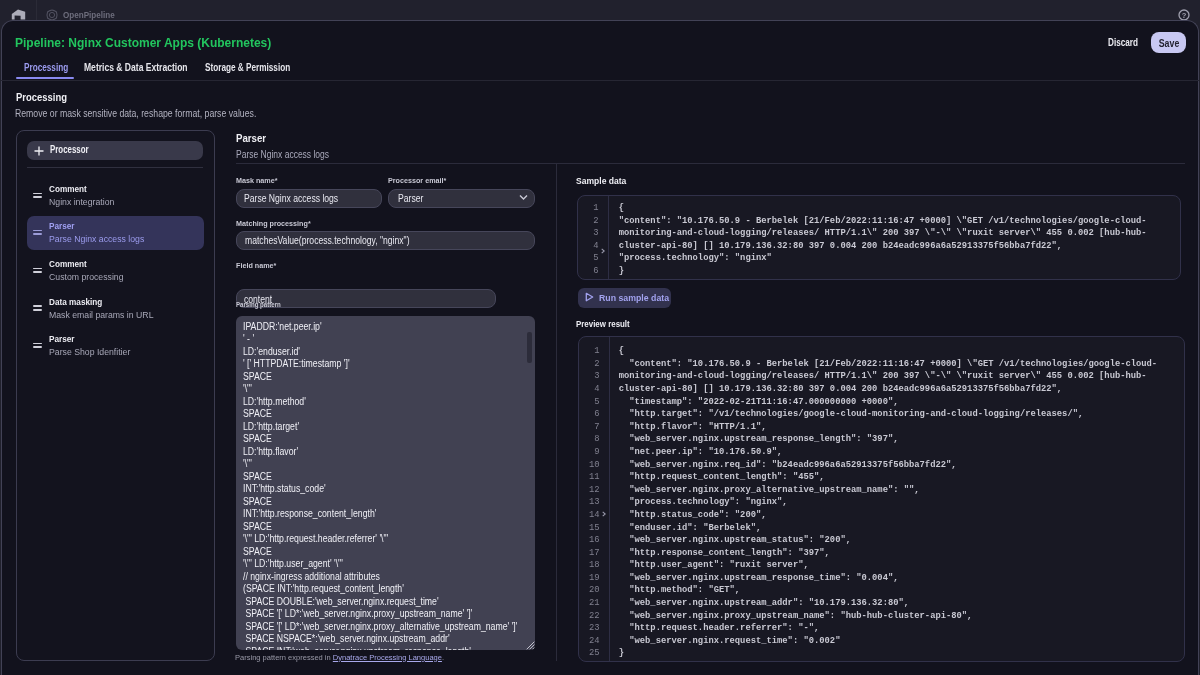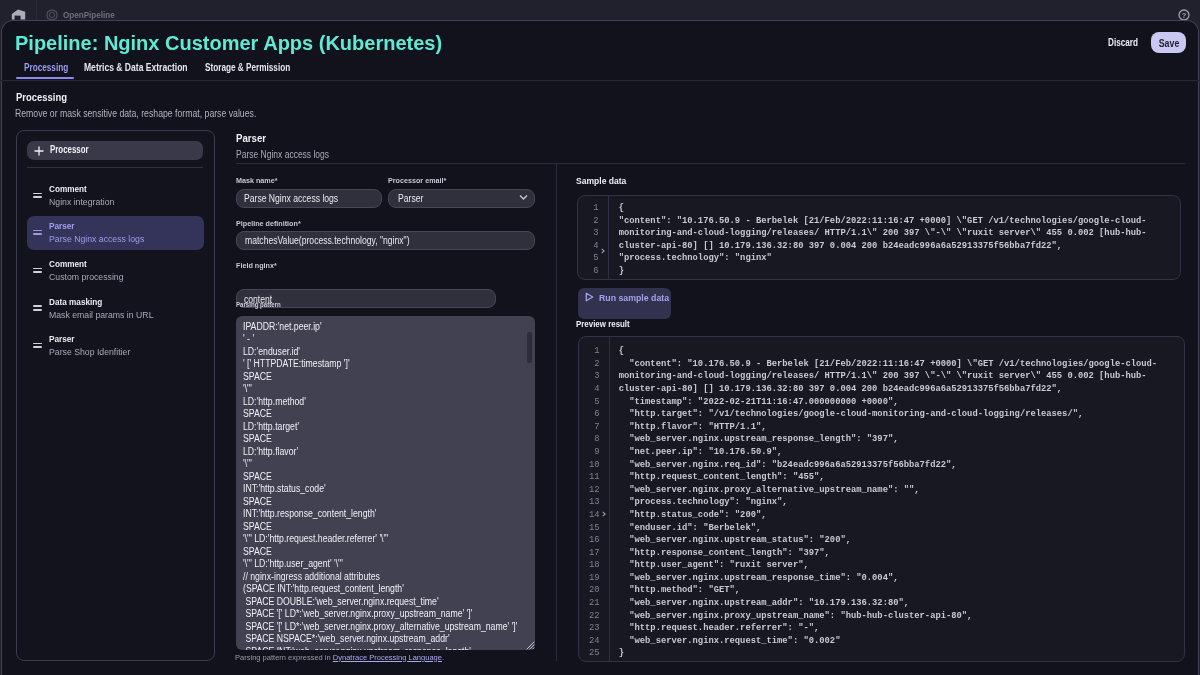--- a/index.html
+++ b/index.html
@@ -9,21 +9,21 @@
 .abs { position:absolute; transform-origin:0 0; }
 
 
 #seam { left:36px; top:0; width:1px; height:20px; background:#2b2b37; }
 #optext { left:63px; top:10px; font-size:9px; font-weight:bold; color:#6d6d7c; transform:scaleX(0.9); line-height:10px; }
 
 
 #panel { left:1px; top:20px; width:1198px; height:655px; background:#12121d; border:1px solid #424256; border-bottom:none; border-radius:12px 12px 0 0; }
 
 
-#title { left:15px; top:35.5px; font-size:20px; font-weight:bold; color:#5eead4; line-height:14.5px; }
+#title { left:15px; top:35.5px; font-size:12px; font-weight:bold; color:#22c55e; line-height:14.5px; }
 #discard { left:1108px; top:38px; font-size:10px; font-weight:bold; color:#ececf2; transform:scaleX(0.815); line-height:10px; }
 #savebtn { left:1151px; top:32px; width:35px; height:21px; background:#c8c8f2; border-radius:8px; }
 #savebtn span { position:absolute; left:50%; top:50%; transform:translate(-50%,-50%) scaleX(0.88); font-size:10px; font-weight:bold; color:#232330; white-space:nowrap; }
 
 
 .tab { position:absolute; font-size:10px; font-weight:bold; color:#e6e6ec; transform-origin:0 0; transform:scaleX(0.82); line-height:10px; white-space:nowrap; }
 #tabline { left:16px; top:77px; width:58px; height:2px; background:#8a8af0; border-radius:1px; }
 #tabdiv { left:1px; top:79.5px; width:1198px; height:1px; background:#262633; }
 
 
@@ -56,21 +56,21 @@
 #scrollthumb { left:527px; top:332px; width:4.5px; height:31px; background:#2c2c3a; border-radius:2px; }
 #caption { left:235px; top:652.5px; font-size:8px; color:#9a9aa8; transform:scaleX(0.94); line-height:9px; white-space:nowrap; }
 #caption a { color:#a8a8ea; text-decoration:underline; }
 
 
 .clabel { position:absolute; font-size:9px; font-weight:bold; color:#eeeef4; transform-origin:0 0; transform:scaleX(0.95); line-height:9px; white-space:nowrap; }
 .codeblock { position:absolute; background:#181823; border:1px solid #31314a; border-radius:8px; }
 .gutter { position:absolute; text-align:right; font-family:"Liberation Mono", monospace; font-size:8.8px; line-height:12.6px; color:#80808f; white-space:pre; }
 .gsep { position:absolute; width:1px; background:#2e2e44; }
 .code { position:absolute; font-family:"Liberation Mono", monospace; font-size:8.8px; line-height:12.6px; color:#c9c9d3; font-weight:bold; white-space:pre; }
-#runbtn { left:578px; top:287.5px; width:93px; height:31px; background:#32324e; border-radius:6px; }
+#runbtn { left:578px; top:287.5px; width:93px; height:20px; background:#32324e; border-radius:6px; }
 #runbtn span { position:absolute; left:20.5px; top:5px; font-size:8.5px; font-weight:bold; color:#a2a2ee; transform-origin:0 0; transform:scaleX(1.03); line-height:10px; white-space:nowrap; }
 </style>
 </head>
 <body>
 <div id="appicon" class="abs" style="left:11px; top:9px">
     <svg width="15" height="11" viewBox="0 0 15 11">
       <path fill-rule="evenodd" d="M0.8 10.5 L0.8 4.9 L7 0.5 L14.2 2.7 L14.2 10.5 Z M3.6 6.6 L9.6 6.8 L9.6 10.4 L3.6 10.4 Z" fill="#acacb8"></path>
     </svg>
   </div>
 <div id="seam" class="abs"></div>
@@ -154,25 +154,25 @@
     <span>Parse Nginx access logs</span>
   </div>
 <div class="finput" style="left:387.5px; top:188.5px; width:147px; height:19px">
     <span style="left:9px">Parser</span>
   </div>
 <div id="chev" class="abs">
     <svg width="9" height="7" viewBox="0 0 9 7">
       <path d="M1 1.5 L4.5 5 L8 1.5" fill="none" stroke="#c8c8d4" stroke-width="1.4"></path>
     </svg>
   </div>
-<div class="flabel" style="left:236px; top:220px">Pipeline definition*</div>
+<div class="flabel" style="left:236px; top:220px">Matching processing*</div>
 <div class="finput" style="left:235.5px; top:230.5px; width:299.5px; height:19px">
     <span style="left:8px">matchesValue(process.technology, "nginx")</span>
   </div>
-<div class="flabel" style="left:236px; top:262px">Field nginx*</div>
+<div class="flabel" style="left:236px; top:262px">Field name*</div>
 <div class="finput" style="left:235.5px; top:289px; width:260px; height:19px">
     <span>content</span>
   </div>
 <div class="flabel" style="left:236px; top:301px; transform:scaleX(0.85)">Parsing pattern</div>
 <div id="textarea" class="abs">
     <pre>IPADDR:'net.peer.ip'
 ' - '
 LD:'enduser.id'
 ' [' HTTPDATE:timestamp ']'
 SPACE

